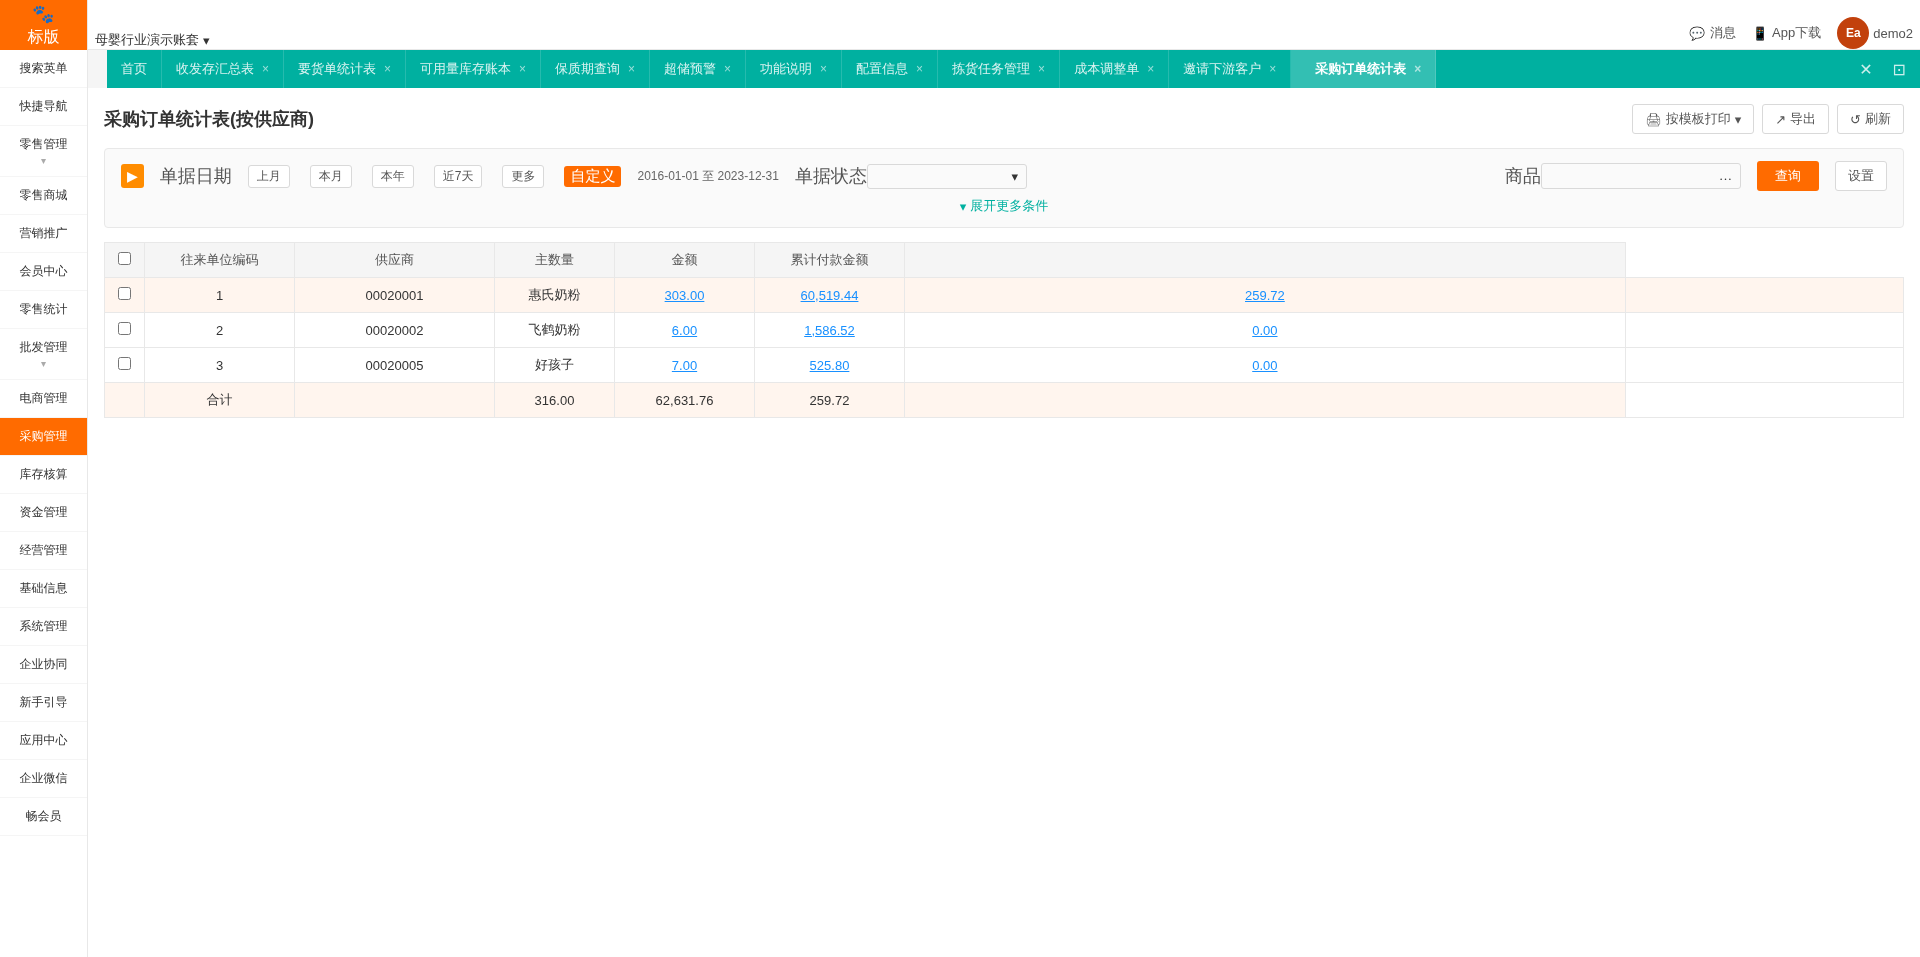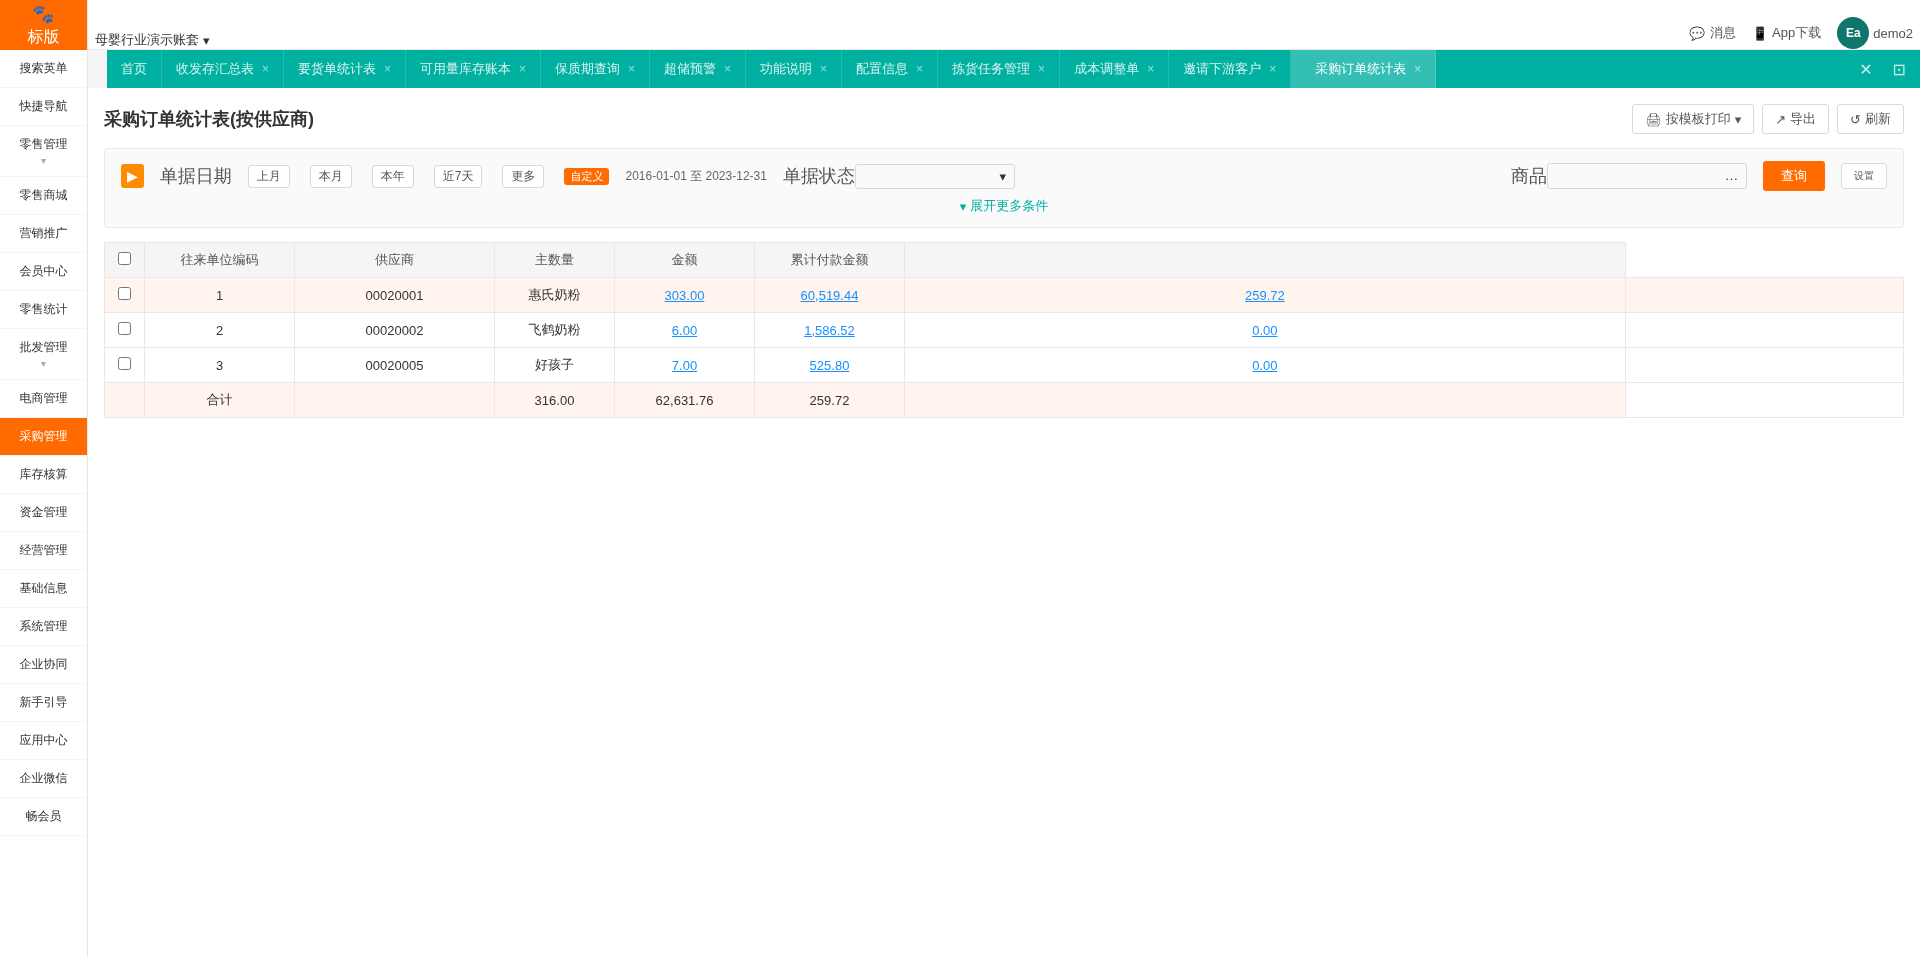--- a/index.html
+++ b/index.html
@@ -88,21 +88,21 @@
     .topbar-right-item {
       display: flex;
       align-items: center;
       gap: 4px;
       cursor: pointer;
     }
     .user-avatar {
       width: 32px;
       height: 32px;
       border-radius: 50%;
-      background: #0f766e;
+      background: #c2410c;
       color: #fff;
       display: flex;
       align-items: center;
       justify-content: center;
       font-size: 12px;
       font-weight: bold;
     }
 
     
     #tabbar {
@@ -121,21 +121,21 @@
       padding: 0 14px;
       display: flex;
       align-items: center;
       gap: 6px;
       color: rgba(255,255,255,0.85);
       font-size: 13px;
       cursor: pointer;
       white-space: nowrap;
       border-right: 1px solid rgba(255,255,255,0.15);
     }
-    .tab-item.active { background: rgba(255,255,255,0.2); color: #fff; font-weight: 400; padding-left: 24px; }
+    .tab-item.active { background: rgba(255,255,255,0.2); color: #fff; font-weight: 700; padding-left: 24px; }
     .tab-item .tab-close {
       font-size: 12px;
       color: rgba(255,255,255,0.6);
       margin-left: 2px;
     }
     .tab-controls {
       margin-left: auto;
       display: flex;
       align-items: center;
       padding-right: 8px;
@@ -244,21 +244,21 @@
       cursor: pointer;
       font-size: 12px;
       color: #555;
       background: #fff;
     }
     .filter-custom-badge {
       background: #ff6b00;
       color: #fff;
       padding: 1px 6px;
       border-radius: 3px;
-      font-size: 11px;
+      font-size: 15px;
     }
     .filter-date-range {
       color: #666;
       font-size: 12px;
     }
     .filter-select-group {
       display: flex;
       align-items: center;
       gap: 0;
       flex: 1;
@@ -296,21 +296,21 @@
       cursor: pointer;
       font-size: 13px;
       font-weight: 500;
     }
     .btn-settings {
       border: 1px solid #d9d9d9;
       background: #fff;
       padding: 5px 12px;
       border-radius: 3px;
       cursor: pointer;
-      font-size: 10px;
+      font-size: 13px;
       color: #555;
     }
     .expand-more {
       display: flex;
       align-items: center;
       justify-content: center;
       gap: 4px;
       color: #00b0a0;
       font-size: 13px;
       cursor: pointer;

